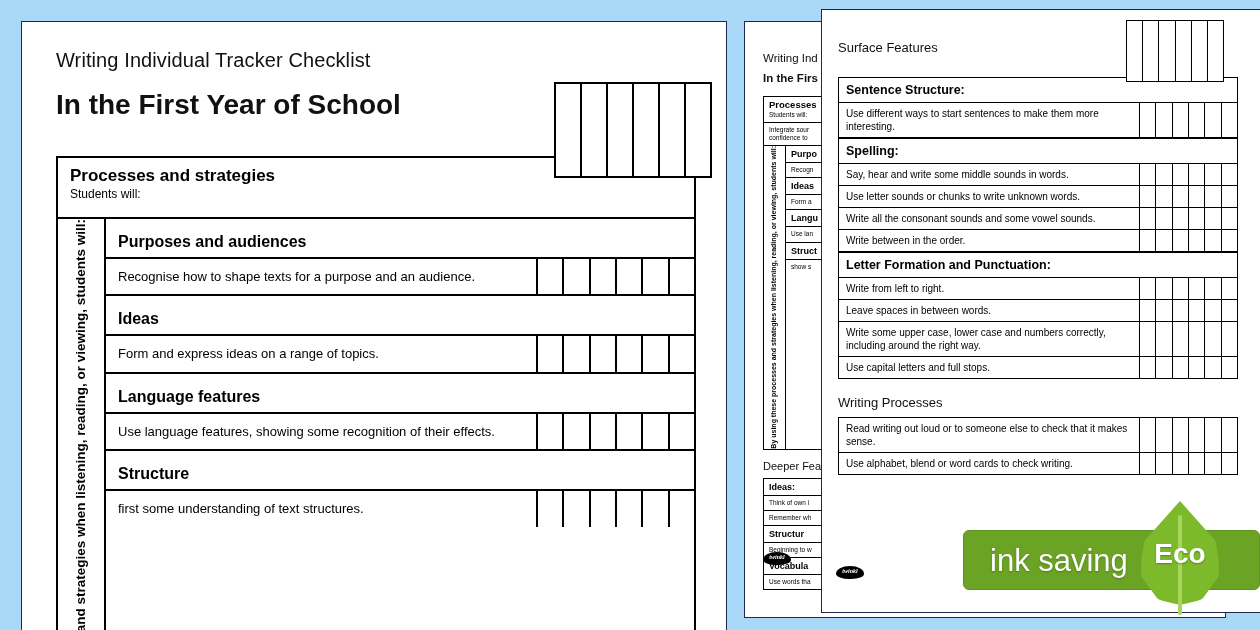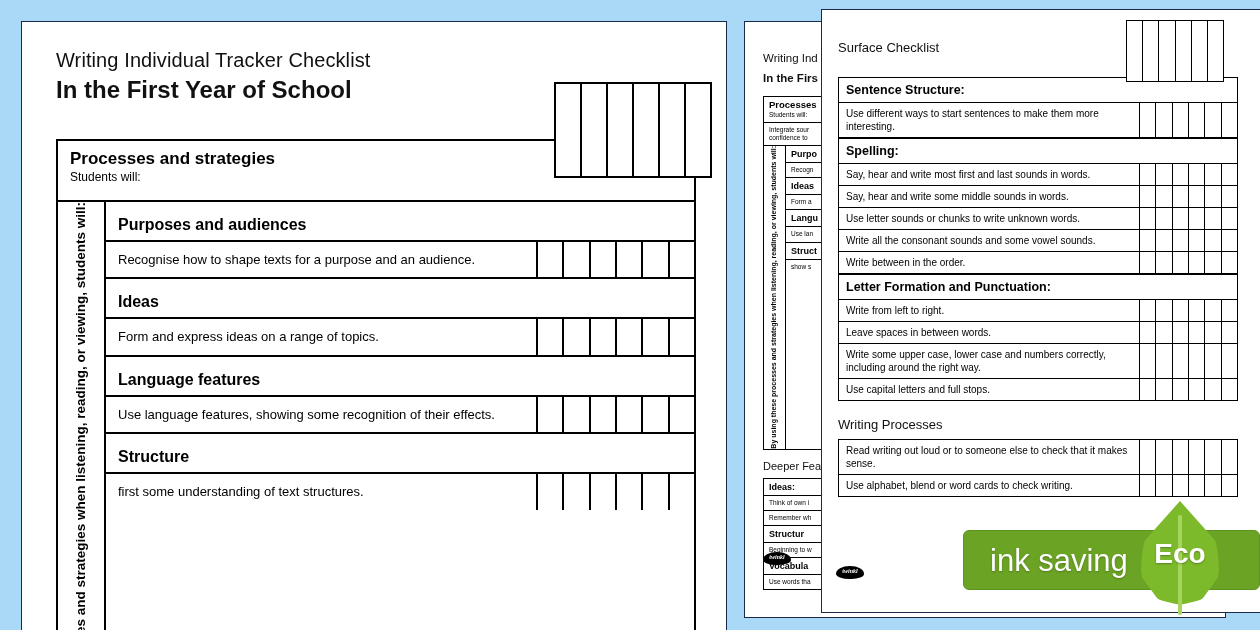--- a/index.html
+++ b/index.html
@@ -12,21 +12,21 @@
   .stage{position:relative;width:1260px;height:518px;}
 
   
   .sheet{position:absolute;background:#ffffff;box-shadow:0 0 0 1px #1b2a4a;}
 
   
   #page-left{left:22px;top:22px;width:704px;height:630px;}
   .pl-inner{position:absolute;left:34px;top:26px;width:640px;}
 
   .doc-title{font-size:20px;color:#111;letter-spacing:.1px;line-height:1.2;}
-  .doc-subtitle{font-size:24px;font-weight:bold;color:#111;margin-top:4px;line-height:1.2;}
+  .doc-subtitle{font-size:28px;font-weight:bold;color:#111;margin-top:16px;line-height:1.2;}
 
   
   .hdr-grid{position:absolute;display:flex;border:2.5px solid #000;background:#fff;box-sizing:border-box;}
   .hdr-grid > i{display:block;flex:1 1 0;border-right:2.5px solid #000;}
   .hdr-grid > i:last-child{border-right:none;}
 
   
   .tbl{border:2.5px solid #000;box-sizing:border-box;margin-top:22px;background:#fff;}
   .row{display:flex;border-bottom:2.5px solid #000;box-sizing:border-box;}
   .row:last-child{border-bottom:none;}
@@ -289,21 +289,21 @@
         <div class="rb-st">Use words tha</div>
       </div>
     </div>
 
     <div class="twinkl sm" style="left:18px;top:530px;"></div>
   </div>
 
   <div class="sheet" id="page-front">
     <div class="pf-inner">
 
-      <div class="pf-h">Surface Checklist</div>
+      <div class="pf-h">Surface Features</div>
 
       <div class="pf-hdr-grid" style="left:288px;top:-20px;width:98px;height:62px;">
         <i></i>
         <i></i>
         <i></i>
         <i></i>
         <i></i>
         <i></i>
       </div>
 
@@ -316,31 +316,20 @@
             <i></i>
               <i></i>
               <i></i>
               <i></i>
               <i></i>
               <i></i>
           </div>
         </div>
 
         <div class="pf-secthead inner">Spelling:</div>
-        <div class="pf-row">
-          <div class="pf-txt">Say, hear and write most first and last sounds in words.</div>
-          <div class="pf-boxes">
-            <i></i>
-              <i></i>
-              <i></i>
-              <i></i>
-              <i></i>
-              <i></i>
-          </div>
-        </div>
         <div class="pf-row">
           <div class="pf-txt">Say, hear and write some middle sounds in words.</div>
           <div class="pf-boxes">
             <i></i>
               <i></i>
               <i></i>
               <i></i>
               <i></i>
               <i></i>
           </div>

